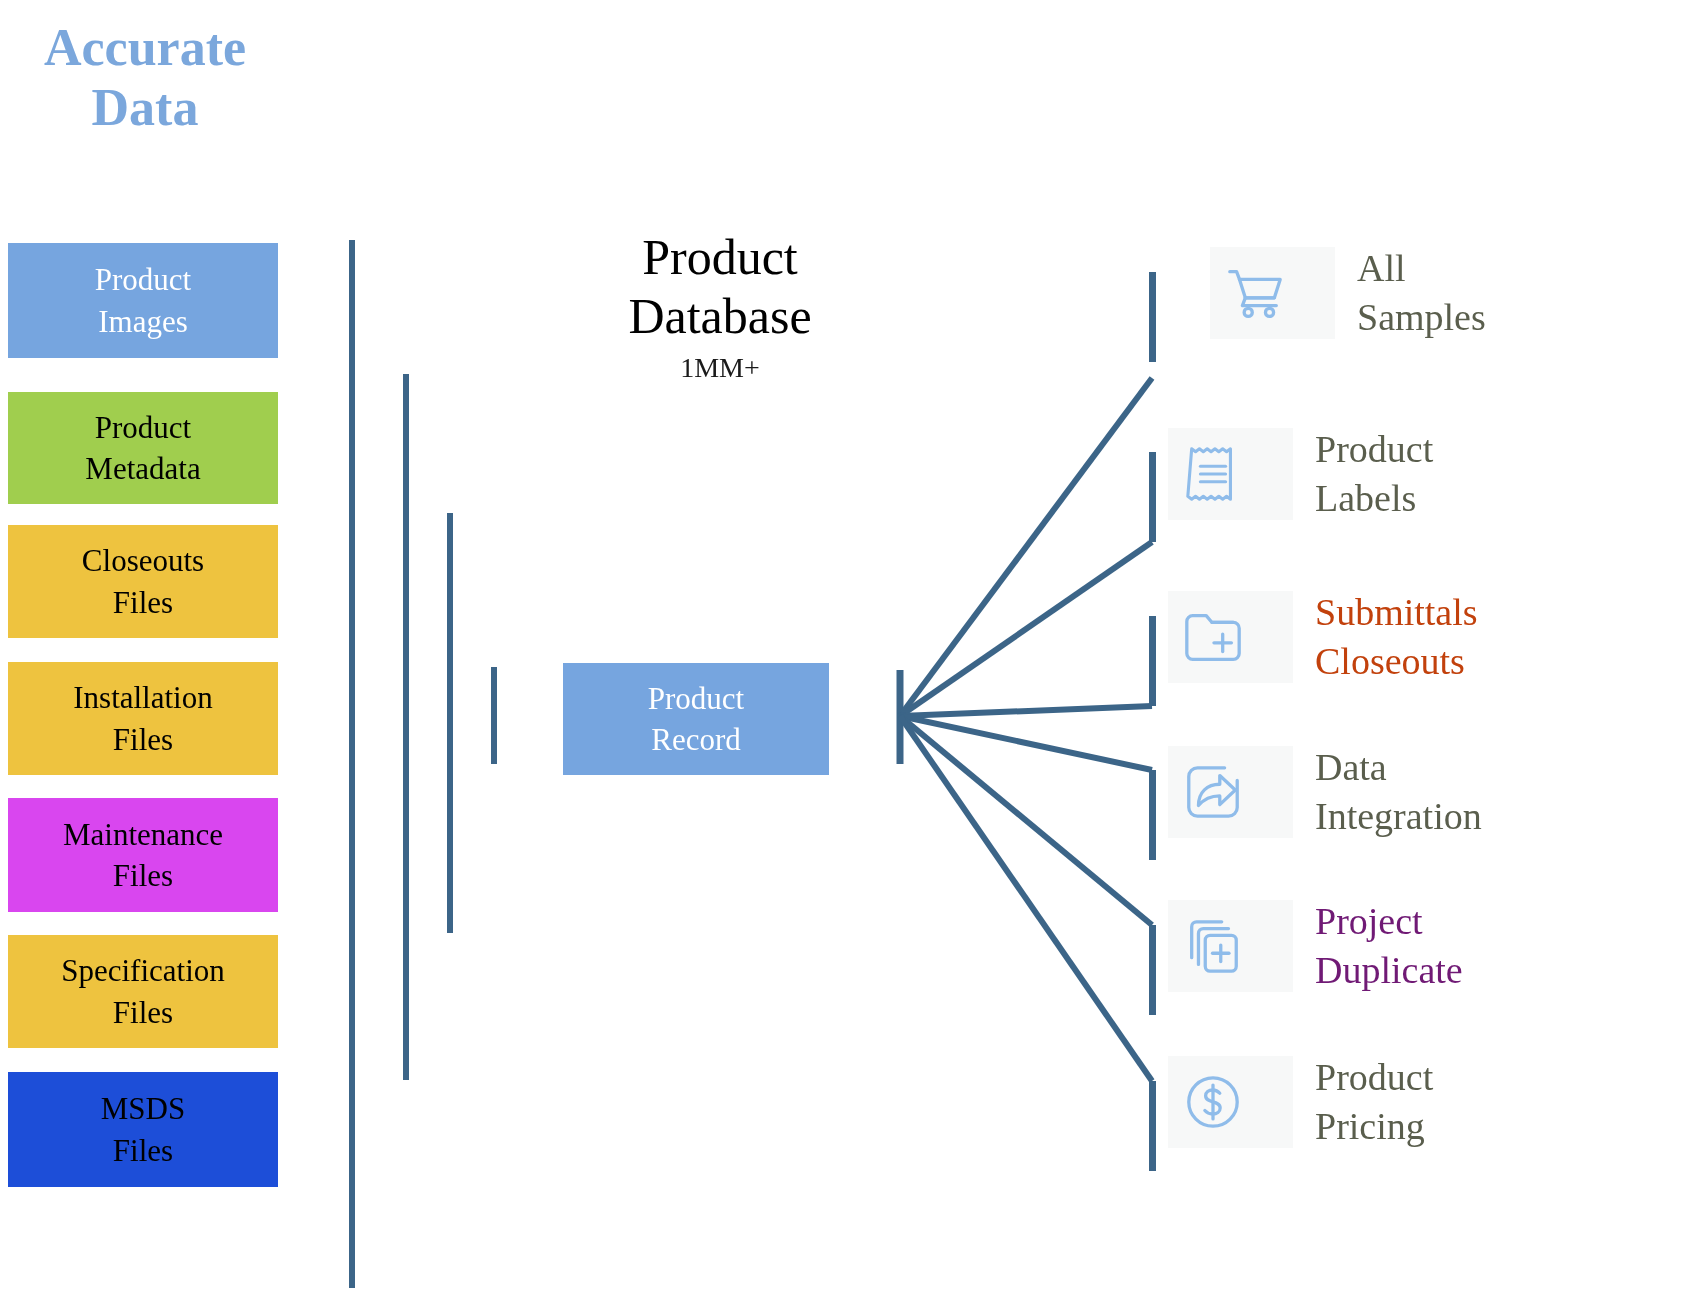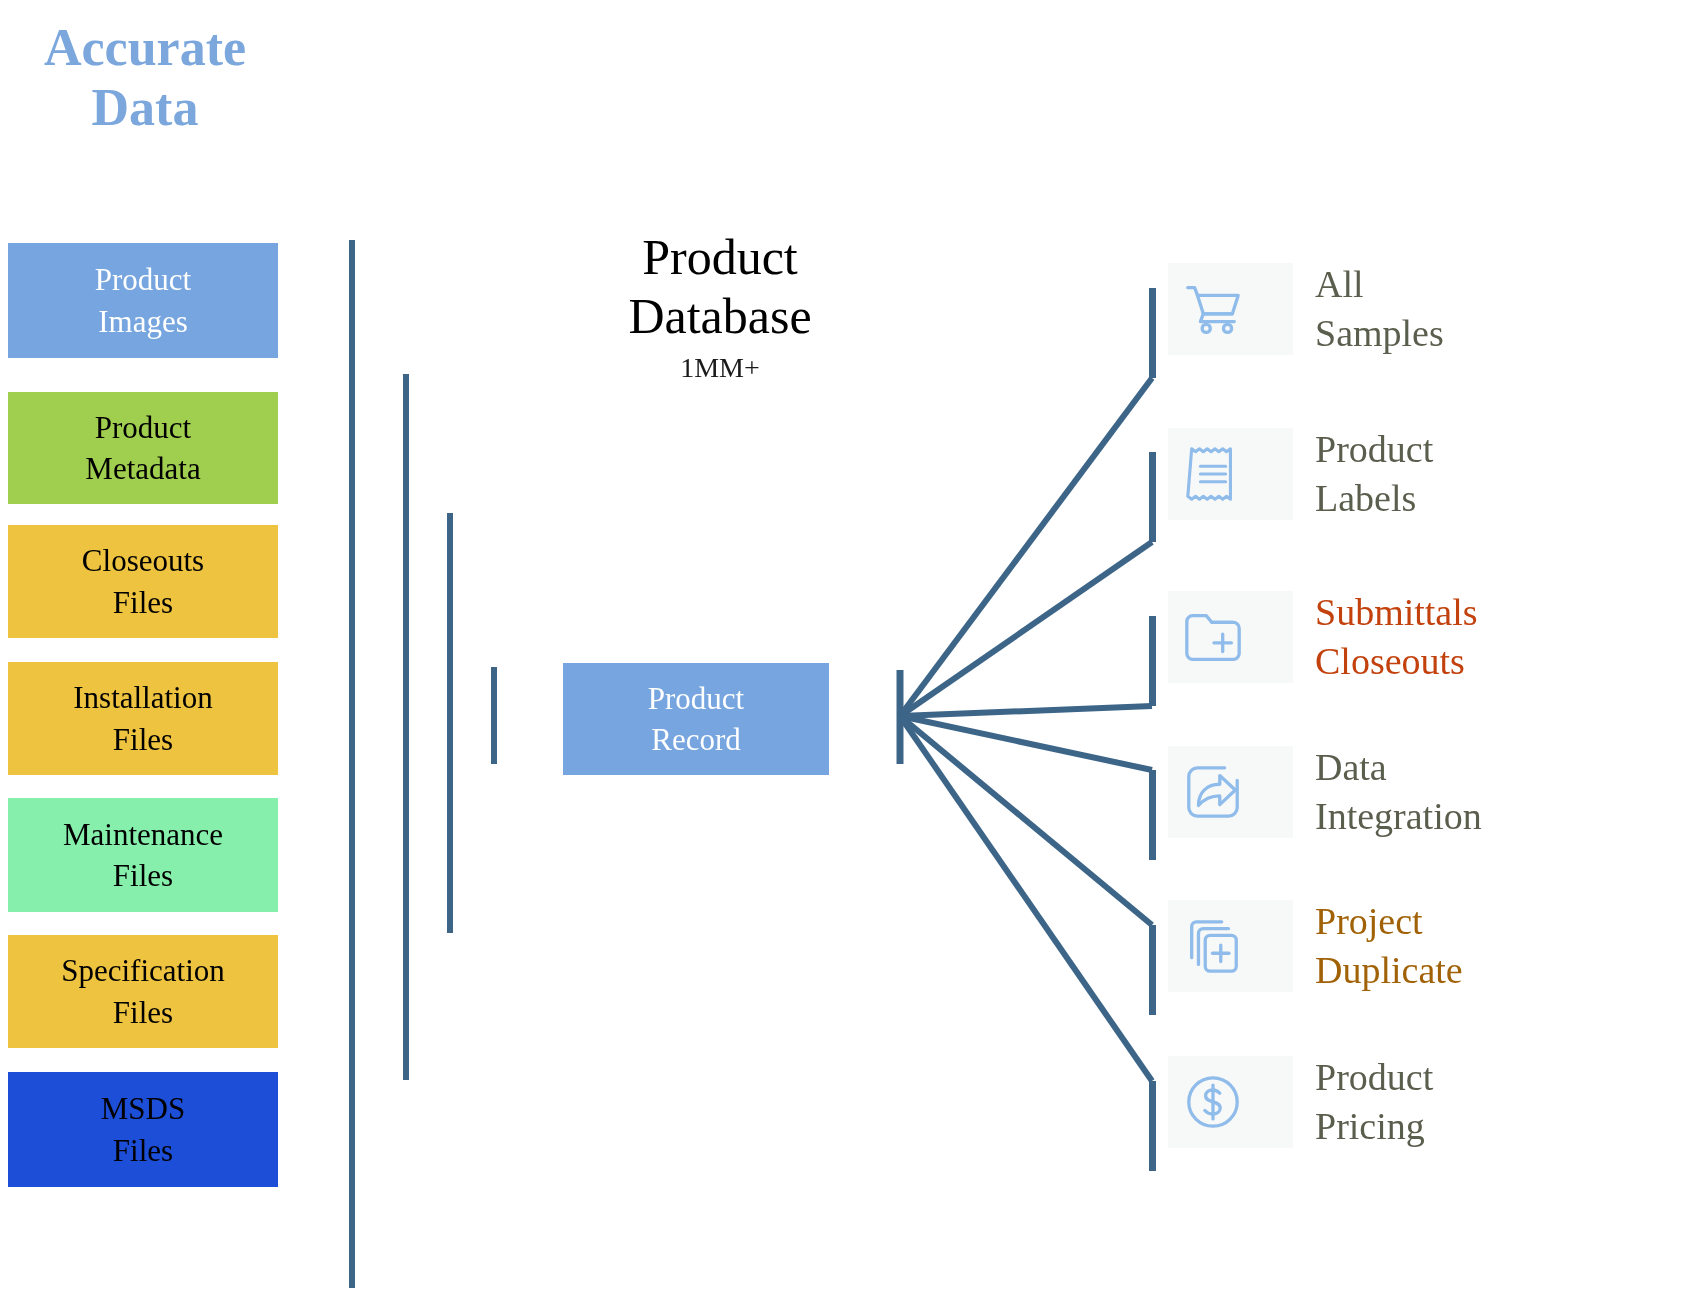--- a/index.html
+++ b/index.html
@@ -157,21 +157,21 @@
 
   <div id="source-boxes">
       <div class="source-box" style="top: 243px; height: 115px; background: rgb(118, 165, 223); color: rgb(255, 255, 255);"><span>Product
 Images</span></div>
       <div class="source-box" style="top: 392px; height: 112px; background: rgb(160, 206, 78); color: rgb(0, 0, 0);"><span>Product
 Metadata</span></div>
       <div class="source-box" style="top: 525px; height: 113px; background: rgb(238, 195, 63); color: rgb(0, 0, 0);"><span>Closeouts
 Files</span></div>
       <div class="source-box" style="top: 662px; height: 113px; background: rgb(238, 195, 63); color: rgb(0, 0, 0); text-align: center;"><span>Installation
 Files</span></div>
-      <div class="source-box" style="top: 798px; height: 114px; background: #86efac; color: rgb(0, 0, 0);"><span>Maintenance
+      <div class="source-box" style="top: 798px; height: 114px; background: #d946ef; color: rgb(0, 0, 0);"><span>Maintenance
 Files</span></div>
       <div class="source-box" style="top: 935px; height: 113px; background: rgb(238, 195, 63); color: rgb(0, 0, 0);"><span>Specification
 Files</span></div>
       <div class="source-box" style="top: 1072px; height: 115px; background: #1d4ed8; color: rgb(0, 0, 0);"><span>MSDS
 Files</span></div>
     </div>
 
   <div id="brackets">
       <div class="bracket" style="left: 349px; top: 240px; height: 1048px; background: rgb(60, 101, 136);"></div>
       <div class="bracket" style="left: 403px; top: 374px; height: 706px; background: rgb(60, 101, 136);"></div>
@@ -190,21 +190,21 @@
       <line x1="900" y1="670" x2="900" y2="764" stroke="#3C6588" stroke-width="7"></line>
       <line x1="900" y1="716" x2="1152" y2="378" stroke="#3C6588" stroke-width="6" stroke-linecap="butt"></line>
       <line x1="900" y1="716" x2="1152" y2="542" stroke="#3C6588" stroke-width="6" stroke-linecap="butt"></line>
       <line x1="900" y1="716" x2="1152" y2="706" stroke="#3C6588" stroke-width="6" stroke-linecap="butt"></line>
       <line x1="900" y1="716" x2="1152" y2="770" stroke="#3C6588" stroke-width="6" stroke-linecap="butt"></line>
       <line x1="900" y1="716" x2="1152" y2="925" stroke="#3C6588" stroke-width="6" stroke-linecap="butt"></line>
       <line x1="900" y1="716" x2="1152" y2="1081" stroke="#3C6588" stroke-width="6" stroke-linecap="butt"></line>
     </svg>
 
   <div id="process-rows">
-      <div class="process-row" style="top: 260px;">
+      <div class="process-row" style="top: 244px; padding-left: 42px;">
         <div class="process-tick" style="left: 0px; top: 28px; height: 90px; background: rgb(60, 101, 136);"></div>
         <div style="width: 19px; flex: 0 0 auto;"></div>
         <div class="icon-tile" style="background: rgb(247, 248, 248);">
     <svg class="proc-icon" width="62" height="62" viewBox="0 0 64 64" fill="none" stroke="#8FBCEA" stroke-width="3.4" stroke-linecap="round" stroke-linejoin="round">
       <path d="M6 10h7l3 8"></path>
       <path d="M16 18h42l-6 19H22z"></path>
       <path d="M22 37h30"></path>
       <path d="M22 37l-3 8h35"></path>
       <circle cx="25" cy="52" r="4.2"></circle>
       <circle cx="47" cy="52" r="4.2"></circle>
@@ -263,21 +263,21 @@
         <div class="icon-tile" style="background: rgb(247, 248, 248);">
     <svg class="proc-icon" width="62" height="62" viewBox="0 0 64 64" fill="none" stroke="#8FBCEA" stroke-width="3.4" stroke-linecap="round" stroke-linejoin="round">
       <path d="M10 44V12a5 5 0 0 1 5-5h26"></path>
       <path d="M17 51V19a5 5 0 0 1 5-5h26"></path>
       <rect x="24" y="21" width="32" height="37" rx="5"></rect>
       <path d="M40 31v17"></path>
             <path d="M31.5 39.5h17"></path>
     </svg>
         </div>
         <div class="icon-tile-pad" style="background: rgb(247, 248, 248);"></div>
-        <div class="process-label" style="color: #a16207;">Project
+        <div class="process-label" style="color: #701a75;">Project
 Duplicate</div>
       </div>
       <div class="process-row" style="top: 1053px;">
         <div class="process-tick" style="left: 0px; top: 28px; height: 90px; background: rgb(60, 101, 136);"></div>
         <div style="width: 19px; flex: 0 0 auto;"></div>
         <div class="icon-tile" style="background: rgb(247, 248, 248);">
     <svg class="proc-icon" width="62" height="62" viewBox="0 0 64 64" fill="none" stroke="#8FBCEA" stroke-width="3.4" stroke-linecap="round" stroke-linejoin="round">
       <circle cx="32" cy="32" r="25"></circle>
       <path d="M39 23c-2-2.4-4.6-3.4-7.3-3.4-4.2 0-7.3 2.4-7.3 6 0 8.2 15 4.4 15 12.6 0 3.8-3.4 6.2-7.8 6.2-3.2 0-6-1.2-8-3.6"></path>
       <path d="M32 14.5v35"></path>

